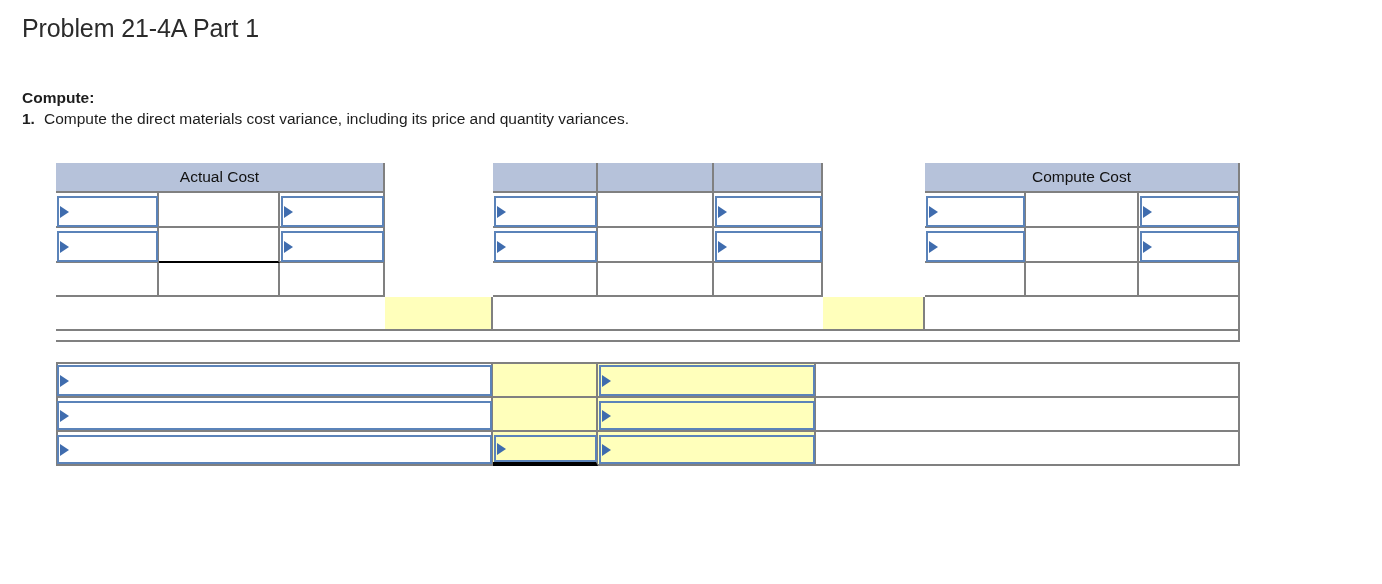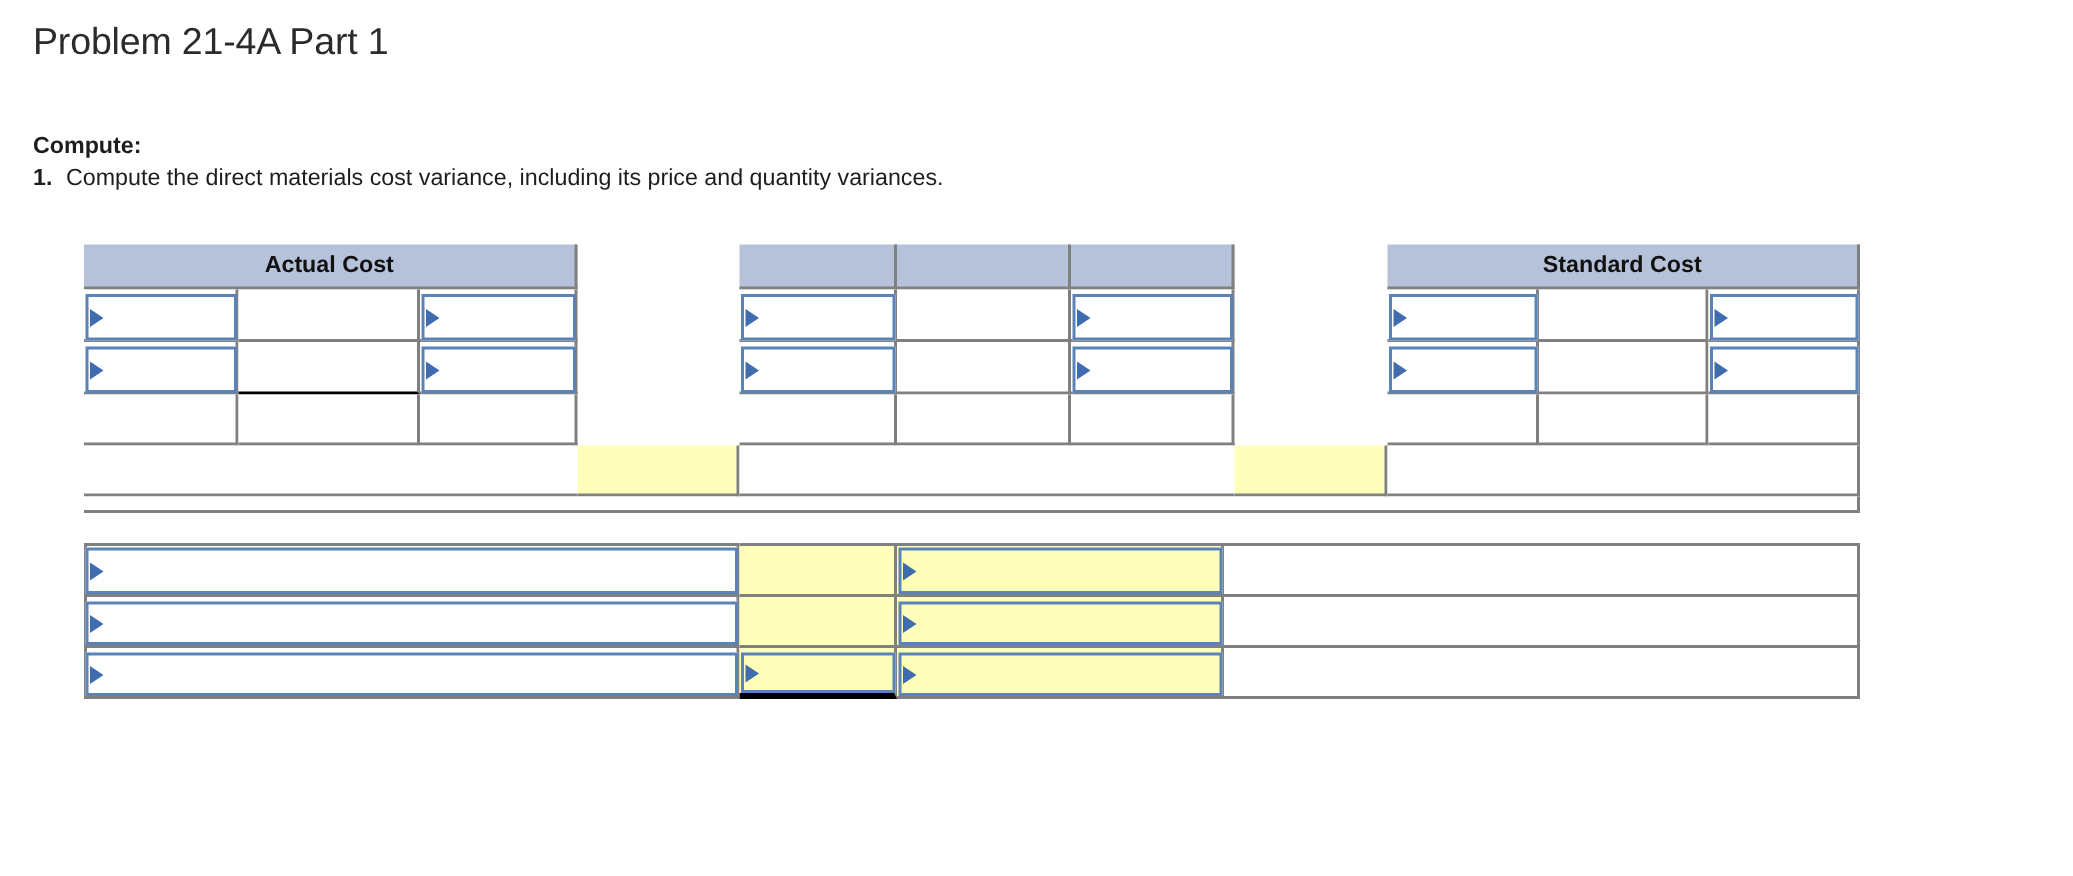--- a/index.html
+++ b/index.html
@@ -67,21 +67,21 @@
   
   .gl-r { border-right: 2px solid #808080; }
   .gl-b { border-bottom: 2px solid #808080; }
   .gl-t { border-top: 2px solid #808080; }
   .gl-l { border-left: 2px solid #808080; }
 
   .hdr {
     background: #b6c2da;
     color: #111111;
     font-size: 15.5px;
-    font-weight: bold;
+    font-weight: normal;
     text-align: center;
     line-height: 1;
     display: flex;
     align-items: center;
     justify-content: center;
   }
 
   .yellow { background: #ffffbb; }
 
   
@@ -130,21 +130,21 @@
 </div>
 
 <div id="worksheet">
 
   <div class="cell hdr gl-r gl-b" style="left:56px;  top:163px; width:329px; height:30px;">Actual Cost</div>
 
   <div class="cell hdr gl-r gl-b" style="left:493px; top:163px; width:105px; height:30px;"></div>
   <div class="cell hdr gl-r gl-b" style="left:598px; top:163px; width:116px; height:30px;"></div>
   <div class="cell hdr gl-r gl-b" style="left:714px; top:163px; width:109px; height:30px;"></div>
 
-  <div class="cell hdr gl-r gl-b" style="left:925px; top:163px; width:315px; height:30px;">Standard Cost</div>
+  <div class="cell hdr gl-r gl-b" style="left:925px; top:163px; width:315px; height:30px;">Compute Cost</div>
 
   <div class="cell gl-r gl-b" style="left:56px;  top:193px; width:103px; height:35px;"></div>
   <div class="cell gl-r gl-b" style="left:159px; top:193px; width:121px; height:35px;"></div>
   <div class="cell gl-r gl-b" style="left:280px; top:193px; width:105px; height:35px;"></div>
 
   <div class="cell gl-r gl-b" style="left:493px; top:193px; width:105px; height:35px;"></div>
   <div class="cell gl-r gl-b" style="left:598px; top:193px; width:116px; height:35px;"></div>
   <div class="cell gl-r gl-b" style="left:714px; top:193px; width:109px; height:35px;"></div>
 
   <div class="cell gl-r gl-b" style="left:925px;  top:193px; width:101px; height:35px;"></div>

